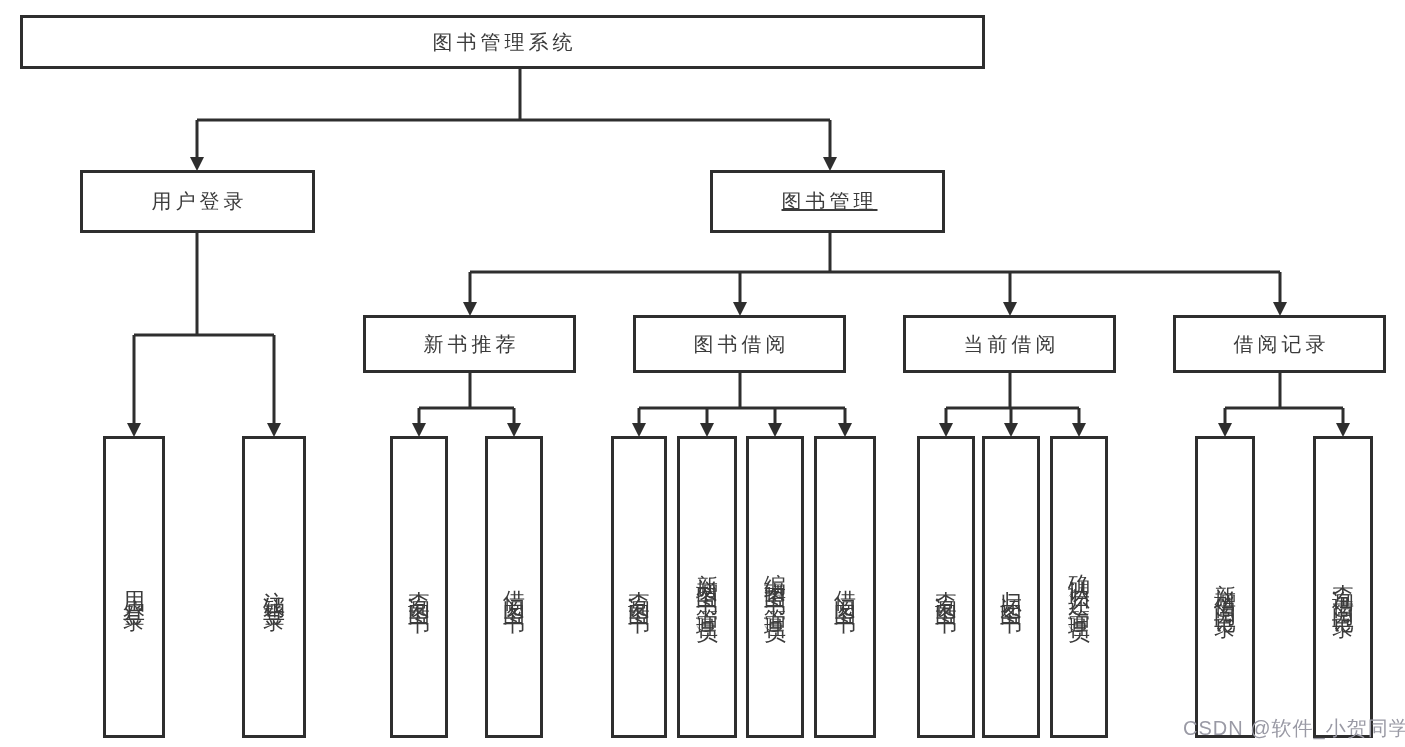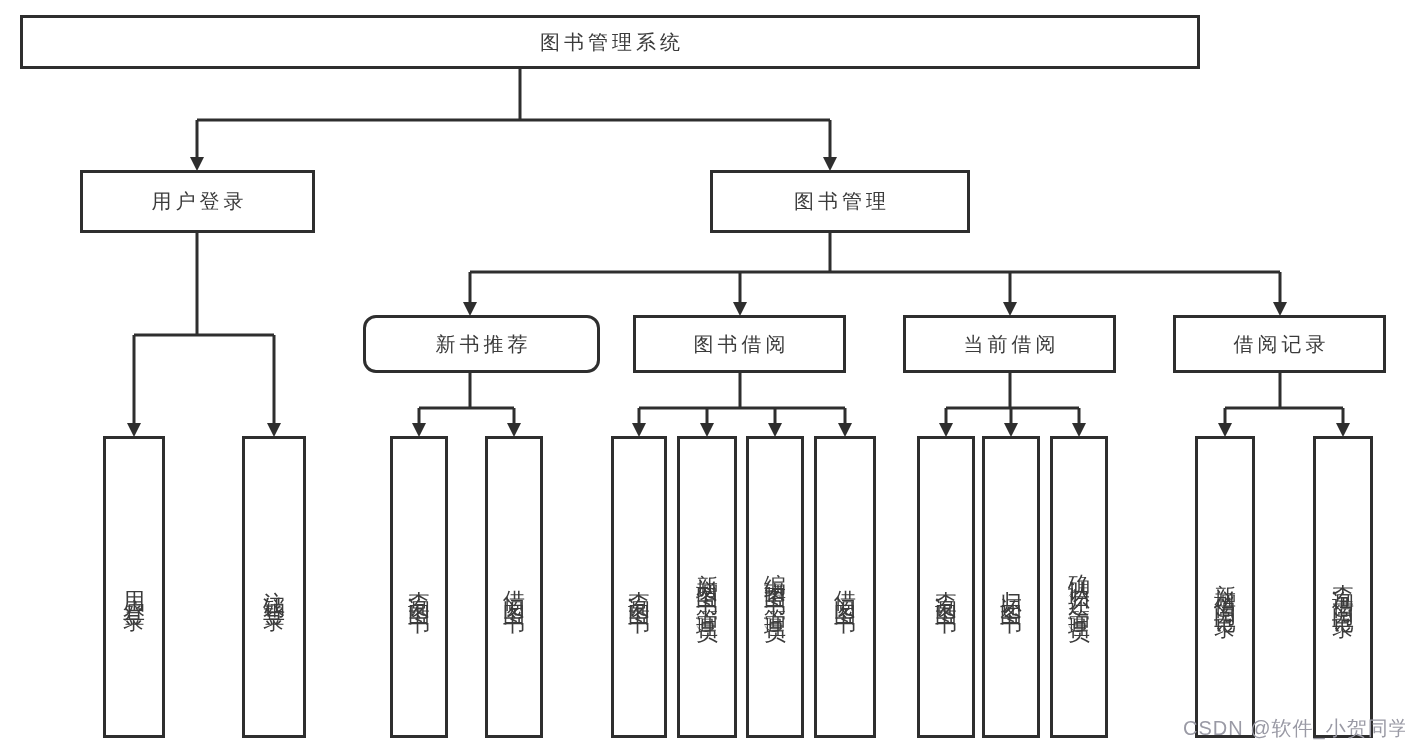--- a/index.html
+++ b/index.html
@@ -78,26 +78,26 @@
       <polygon points="768,423 782,423 775,437"></polygon>
       <polygon points="838,423 852,423 845,437"></polygon>
       <polygon points="939,423 953,423 946,437"></polygon>
       <polygon points="1004,423 1018,423 1011,437"></polygon>
       <polygon points="1072,423 1086,423 1079,437"></polygon>
       <polygon points="1218,423 1232,423 1225,437"></polygon>
       <polygon points="1336,423 1350,423 1343,437"></polygon>
     </g>
   </svg>
 
-  <div class="node hnode" style="left:20px;top:15px;width:1180px;height:54px;">图书管理系统</div>
+  <div class="node hnode" style="left:20px;top:15px;width:965px;height:54px;">图书管理系统</div>
 
   <div class="node hnode" style="left:80px;top:170px;width:235px;height:63px;">用户登录</div>
-  <div class="node hnode" style="left:710px;top:170px;width:260px;height:63px;">图书管理</div>
+  <div class="node hnode" style="left:710px;top:170px;width:235px;height:63px;text-decoration:underline;">图书管理</div>
 
-  <div class="node hnode" style="left:363px;top:315px;width:237px;height:58px;border-radius:13px;">新书推荐</div>
+  <div class="node hnode" style="left:363px;top:315px;width:213px;height:58px;">新书推荐</div>
   <div class="node hnode" style="left:633px;top:315px;width:213px;height:58px;text-align:center;">图书借阅</div>
   <div class="node hnode" style="left:1173px;top:315px;width:213px;height:58px;">借阅记录</div>
   <div class="node hnode" style="left:903px;top:315px;width:213px;height:58px;">当前借阅</div>
 
   <div class="node vnode" style="left:103px;top:436px;width:62px;height:302px;">
     <span class="vtext">用户登录</span>
   </div>
   <div class="node vnode" style="left:242px;top:436px;width:64px;height:302px;">
     <span class="vtext">注销登录</span>
   </div>

